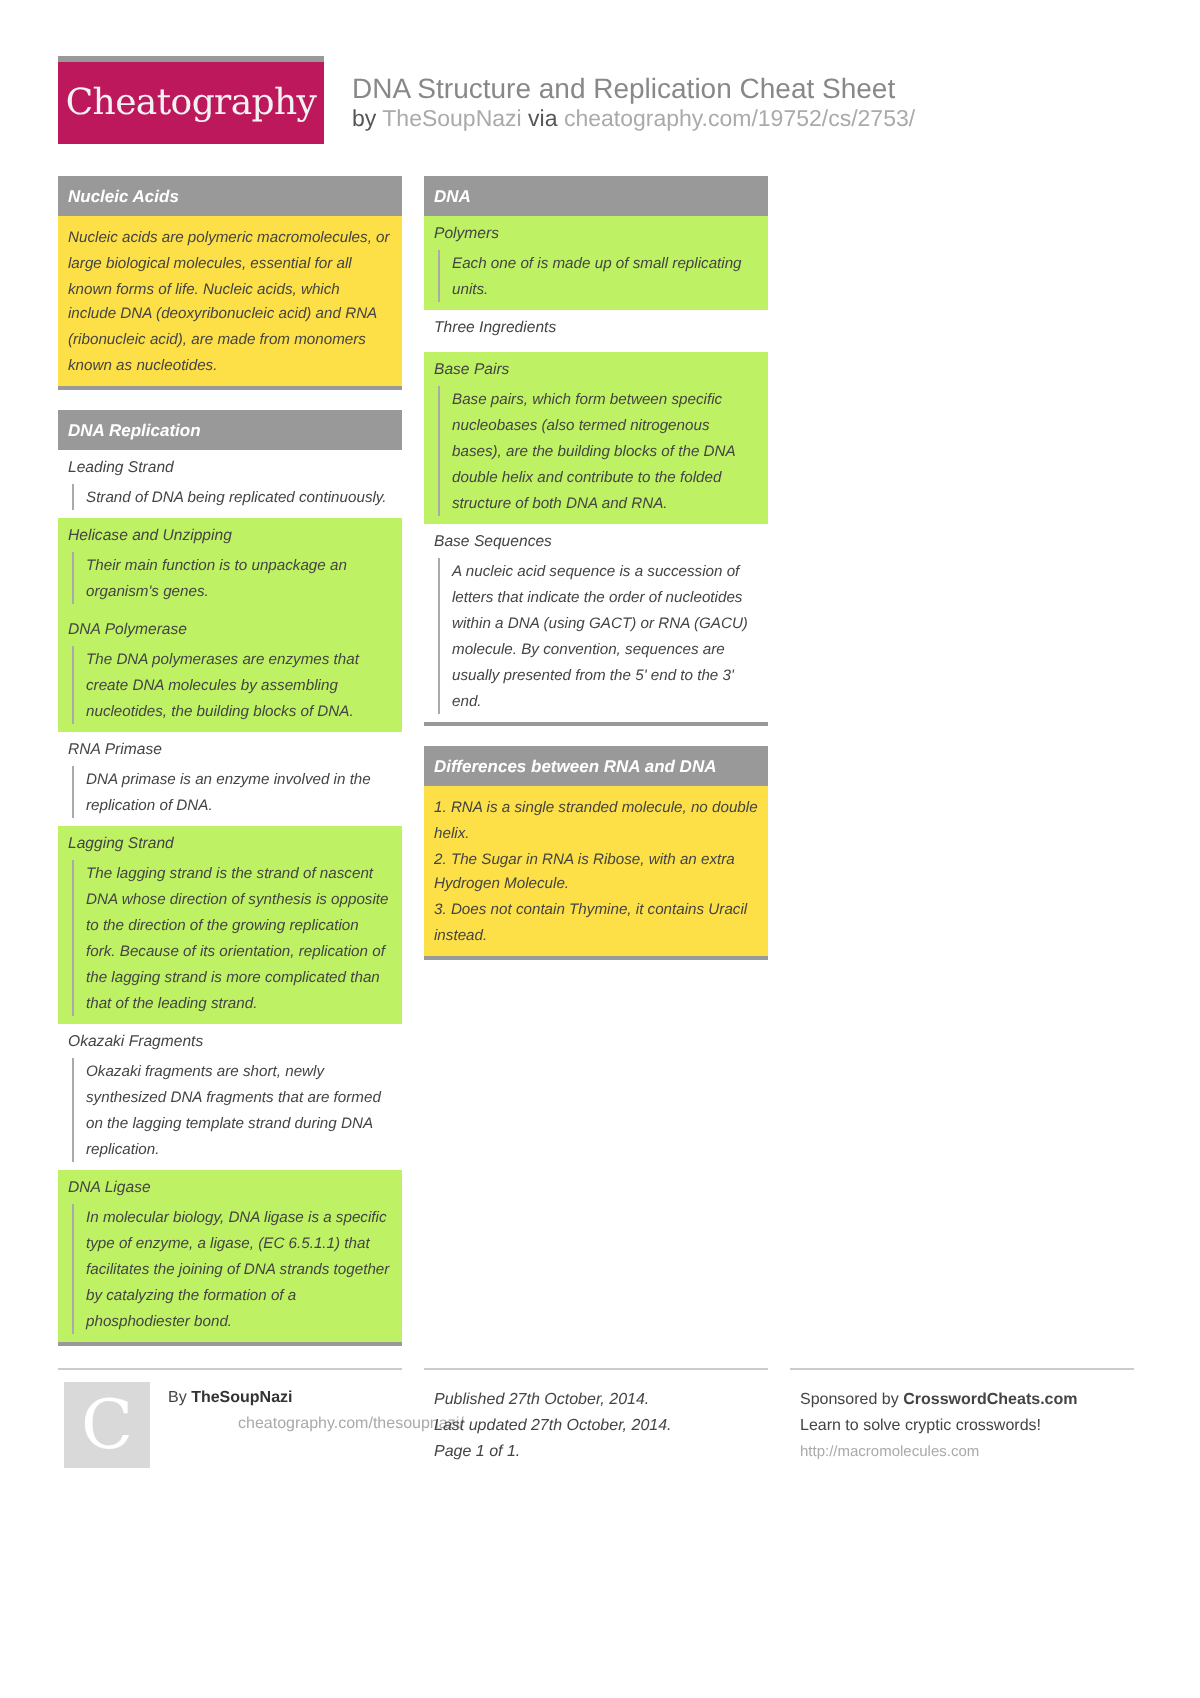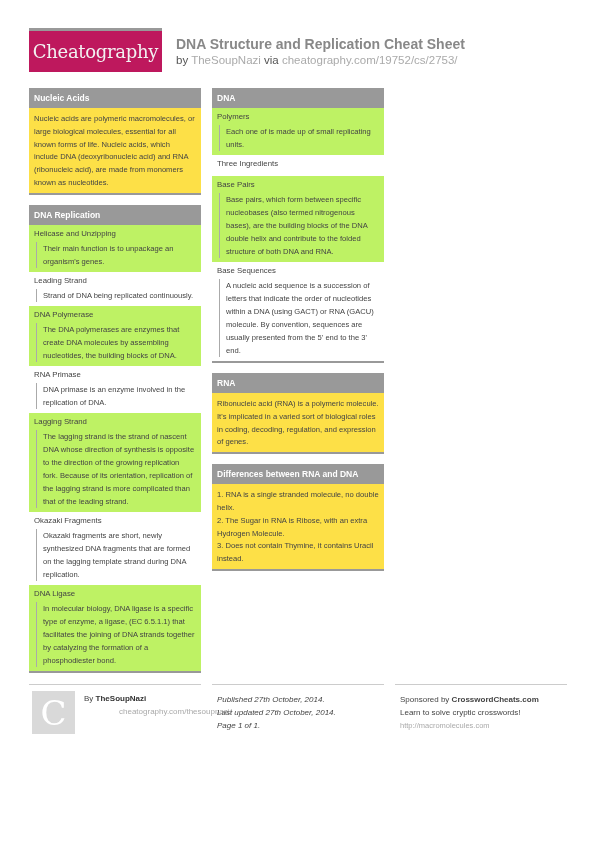--- a/index.html
+++ b/index.html
@@ -1,25 +1,25 @@
 <!DOCTYPE html>
 <html><head>
 <meta charset="utf-8">
 <style>
   * { box-sizing: border-box; margin: 0; padding: 0; }
   html, body { width: 600px; height: 849px; background: #fff; overflow: hidden; }
   body { font-family: "Liberation Sans", sans-serif; color: #333; position: relative; }
 
   .logo { position: absolute; left: 29px; top: 28px; width: 133px; height: 44px; background: #be185d; border-top: 3px solid #999; display: flex; align-items: center; justify-content: center; }
   .logo span { color: #f2f2f2; font-family: "DejaVu Serif", serif; font-size: 18px; letter-spacing: -0.3px; }
-  .title { position: absolute; left: 176px; top: 36px; font-size: 14px; color: #888; font-weight: bold; }
+  .title { position: absolute; left: 176px; top: 36px; font-size: 14px; color: #888; }
   .byline { position: absolute; left: 176px; top: 54px; font-size: 11.5px; color: #aaa; }
   .byline b { font-weight: normal; color: #555; }
 
-  .col { position: absolute; top: 88px; width: 172px; }
+  .col { position: absolute; top: 88px; width: 172px; font-style: italic; }
   .col1 { left: 29px; }
   .col2 { left: 212px; }
 
   .section { margin-bottom: 10px; border-bottom: 2px solid #999; }
   .sec-head { background: #999999; color: #fff; font-weight: bold; font-size: 8.5px; padding: 5px 5px; height: 20px; line-height: 11px; }
   .sec-body { background: #fde047; font-size: 7.6px; line-height: 12.8px; padding: 5px 5px 3px 5px; color: #444; }
 
   .entry { padding: 3px 5px 4px 5px; }
   .entry.shade { background: #bef264; }
   .entry .term { font-size: 7.8px; color: #444; line-height: 12px; margin-bottom: 2px; }
@@ -54,27 +54,27 @@
 </div>
 
 <div class="col col1">
   <div class="section">
     <div class="sec-head">Nucleic Acids</div>
     <div class="sec-body">Nucleic acids are polymeric macromolecules, or large biological molecules, essential for all known forms of life. Nucleic acids, which include DNA (deoxyribonucleic acid) and RNA (ribonucleic acid), are made from monomers known as nucleotides.</div>
   </div>
 
   <div class="section">
     <div class="sec-head">DNA Replication</div>
+    <div class="entry">
+      <div class="term">Leading Strand</div>
+      <div class="def">Strand of DNA being replicated continuously.</div>
+    </div>
     <div class="entry shade">
       <div class="term">Helicase and Unzipping</div>
       <div class="def">Their main function is to unpackage an organism's genes.</div>
-    </div>
-    <div class="entry">
-      <div class="term">Leading Strand</div>
-      <div class="def">Strand of DNA being replicated continuously.</div>
     </div>
     <div class="entry shade">
       <div class="term">DNA Polymerase</div>
       <div class="def">The DNA polymerases are enzymes that create DNA molecules by assembling nucleotides, the building blocks of DNA.</div>
     </div>
     <div class="entry">
       <div class="term">RNA Primase</div>
       <div class="def">DNA primase is an enzyme involved in the replication of DNA.</div>
     </div>
     <div class="entry shade">
@@ -105,24 +105,20 @@
     <div class="entry shade">
       <div class="term">Base Pairs</div>
       <div class="def">Base pairs, which form between specific nucleobases (also termed nitrogenous bases), are the building blocks of the DNA double helix and contribute to the folded structure of both DNA and RNA.</div>
     </div>
     <div class="entry">
       <div class="term">Base Sequences</div>
       <div class="def">A nucleic acid sequence is a succession of letters that indicate the order of nucleotides within a DNA (using GACT) or RNA (GACU) molecule. By convention, sequences are usually presented from the 5' end to the 3' end.</div>
     </div>
   </div>
 
-  <div class="section">
-    <div class="sec-head">RNA</div>
-    <div class="sec-body">Ribonucleic acid (RNA) is a polymeric molecule. It's implicated in a varied sort of biological roles in coding, decoding, regulation, and expression of genes.</div>
-  </div>
 
   <div class="section">
     <div class="sec-head">Differences between RNA and DNA</div>
     <div class="sec-body">
       <div>1. RNA is a single stranded molecule, no double helix.</div>
       <div>2. The Sugar in RNA is Ribose, with an extra Hydrogen Molecule.</div>
       <div>3. Does not contain Thymine, it contains Uracil instead.</div>
     </div>
   </div>
 </div>

